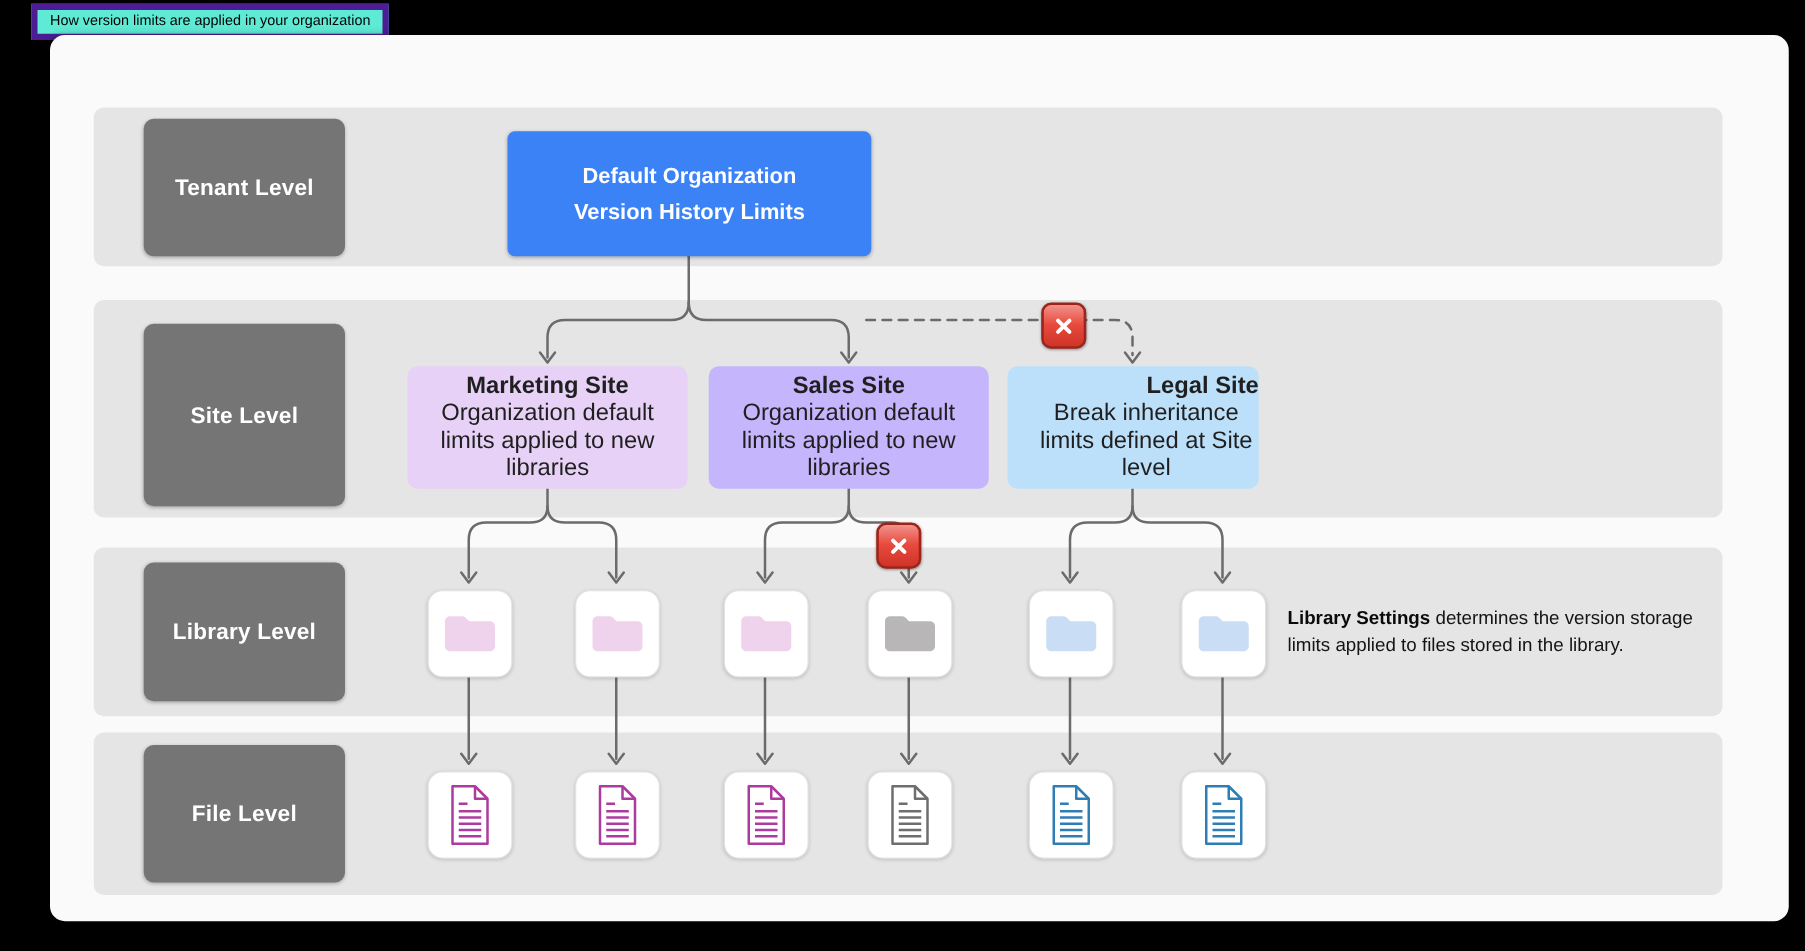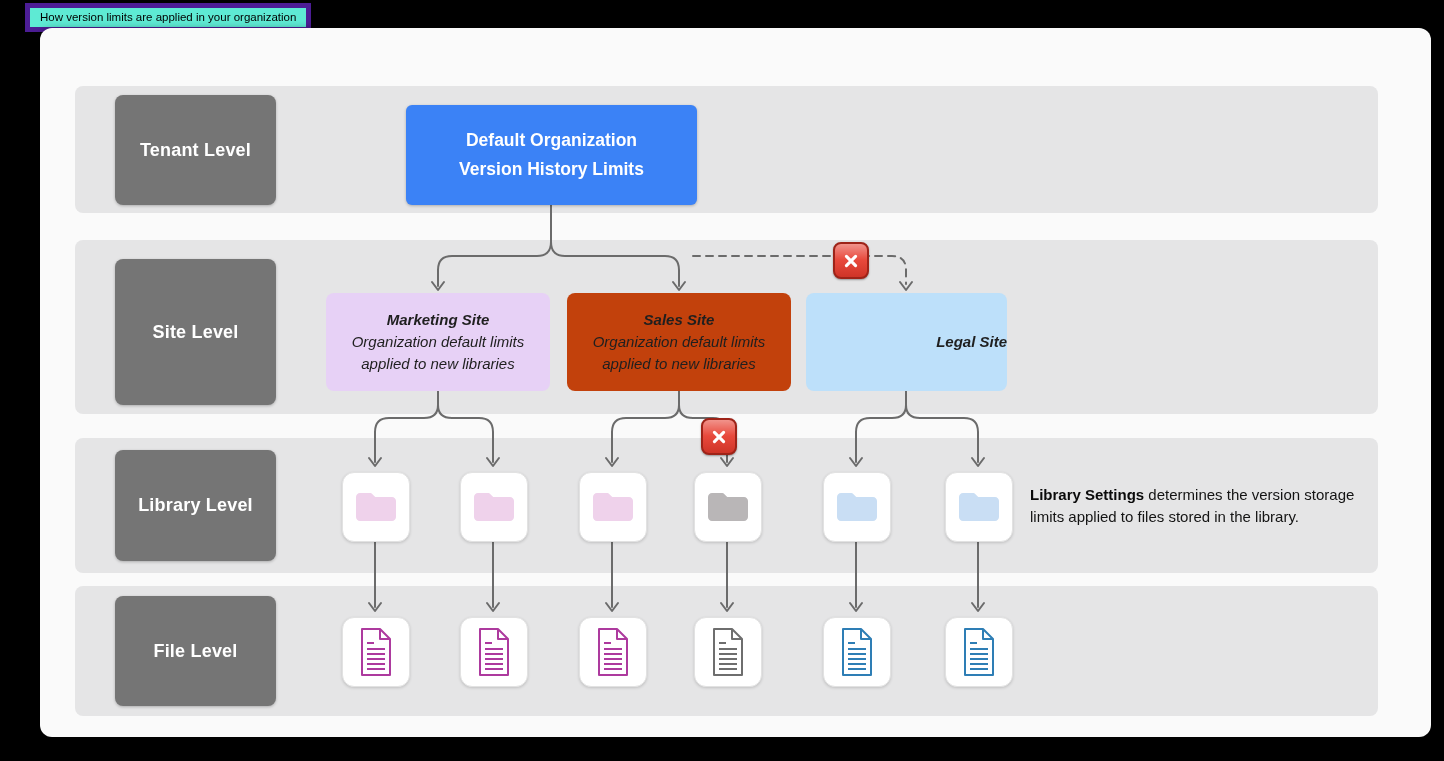--- a/index.html
+++ b/index.html
@@ -28,21 +28,21 @@
   .label-library{top:422px;height:111px}
   .label-file{top:568px;height:110px}
 
   .tenant-box{position:absolute;left:366px;top:77px;width:291px;height:100px;border-radius:6px;
     display:flex;flex-direction:column;align-items:center;justify-content:center;
     color:#fff;font-size:17.5px;font-weight:bold;line-height:29px;
     box-shadow:0 1px 3px rgba(0,0,0,.25);}
 
   .site-box{position:absolute;top:265px;height:98px;border-radius:8px;
     display:flex;flex-direction:column;align-items:center;justify-content:center;
-    font-size:15px;color:#1f1f1f;line-height:22px;text-align:center;font-style:italic;}
+    font-size:19px;color:#1f1f1f;line-height:22px;text-align:center;}
   .site-box .site-title{font-weight:bold;}
   .site-marketing{left:286px;width:224px}
   .site-sales{left:527px;width:224px}
   .site-legal{left:766px;width:201px}
 
   .desc{position:absolute;font-size:15px;line-height:21.5px;color:#141414;}
   .desc b{font-weight:bold;color:#0a0a0a;}
   .desc-tenant{left:975px;top:90px;width:352px}
   .desc-site{left:979px;top:284px;width:358px}
   .desc-library{left:990px;top:441px;width:348px}
@@ -126,26 +126,27 @@
 
     <div class="tenant-box" style="background-color: #3b82f6;">
       <span>Default Organization</span>
       <span>Version History Limits</span>
     </div>
 
     <div class="site-box site-marketing" style="background-color: rgb(231, 209, 246);">
       <div class="site-title">Marketing Site</div>
       <div class="site-desc" style="width:206px">Organization default limits applied to new libraries</div>
     </div>
-    <div class="site-box site-sales" style="background-color: #c2410c;">
+    <div class="site-box site-sales" style="background-color: #c4b5fd;">
       <div class="site-title">Sales Site</div>
       <div class="site-desc" style="width:206px">Organization default limits applied to new libraries</div>
     </div>
     <div class="site-box site-legal" style="background-color: rgb(189, 224, 250); align-items: flex-end;">
       <div class="site-title">Legal Site</div>
+      <div class="site-desc" style="width:180px">Break inheritance limits defined at Site level</div>
     </div>
 
     <p class="desc desc-library">
       <b>Library Settings</b><span> determines the version storage limits applied to files stored in the library.</span>
     </p>
 
     <div class="row-library">
       <div class="node-card col-1">
         <svg width="44" height="36" viewBox="0 0 44 36">
           <path d="M2 8 c0-2.2 1.8-4 4-4 h9.5 c1.2 0 2.4 .5 3.2 1.4 l2.5 2.6 h16.8 c2.2 0 4 1.8 4 4 v16 c0 2.2-1.8 4-4 4 h-32 c-2.2 0-4-1.8-4-4 z" fill="#efd2eb"></path>

